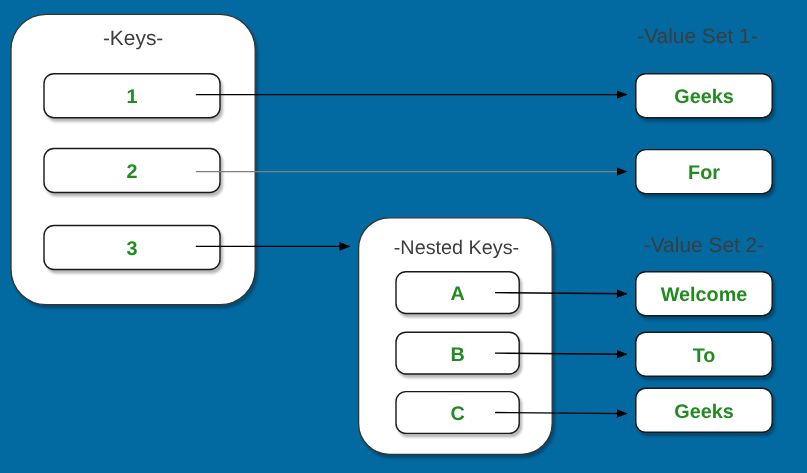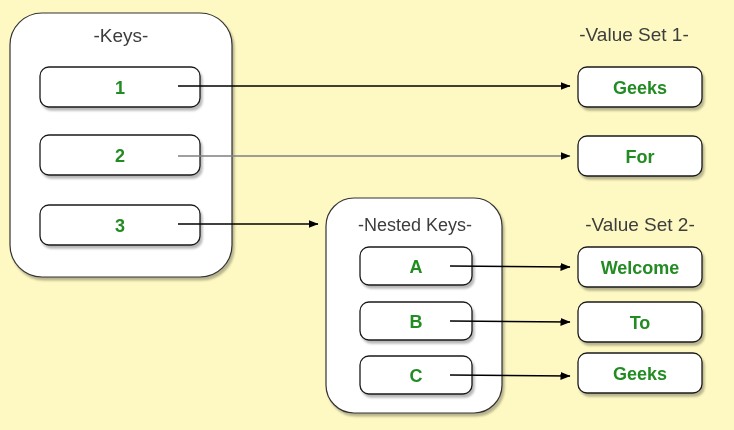--- a/index.html
+++ b/index.html
@@ -4,21 +4,21 @@
 <style>
   html, body {
     margin: 0;
     padding: 0;
     background: #ffffff;
   }
   .stage {
     position: relative;
     width: 734px;
     height: 430px;
-    background: #fef9c3;
+    background: #0369a1;
     overflow: hidden;
   }
   svg { display: block; }
 
   .container-rect {
     fill: #ffffff;
     stroke: #333333;
     stroke-width: 1.2;
     filter: drop-shadow(2.5px 3px 1px rgba(0,0,0,0.28));
   }

